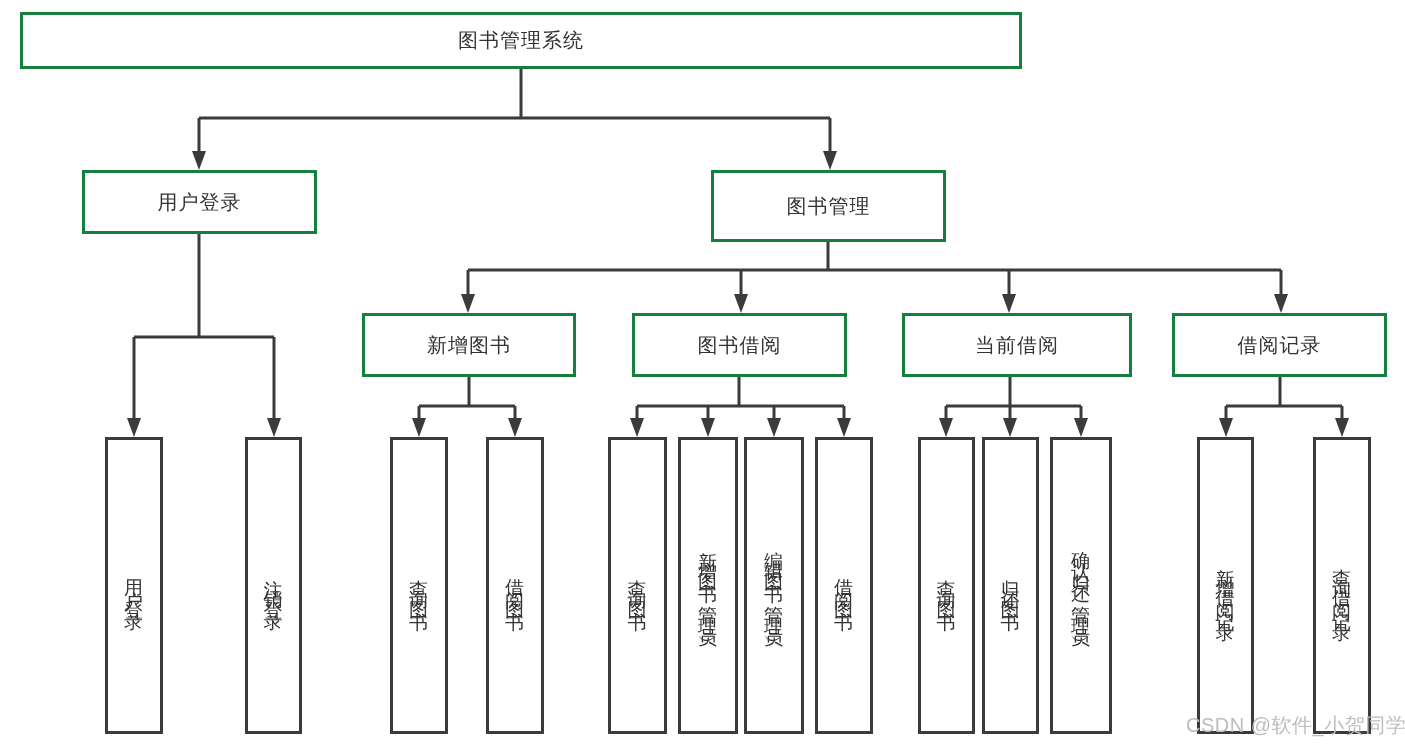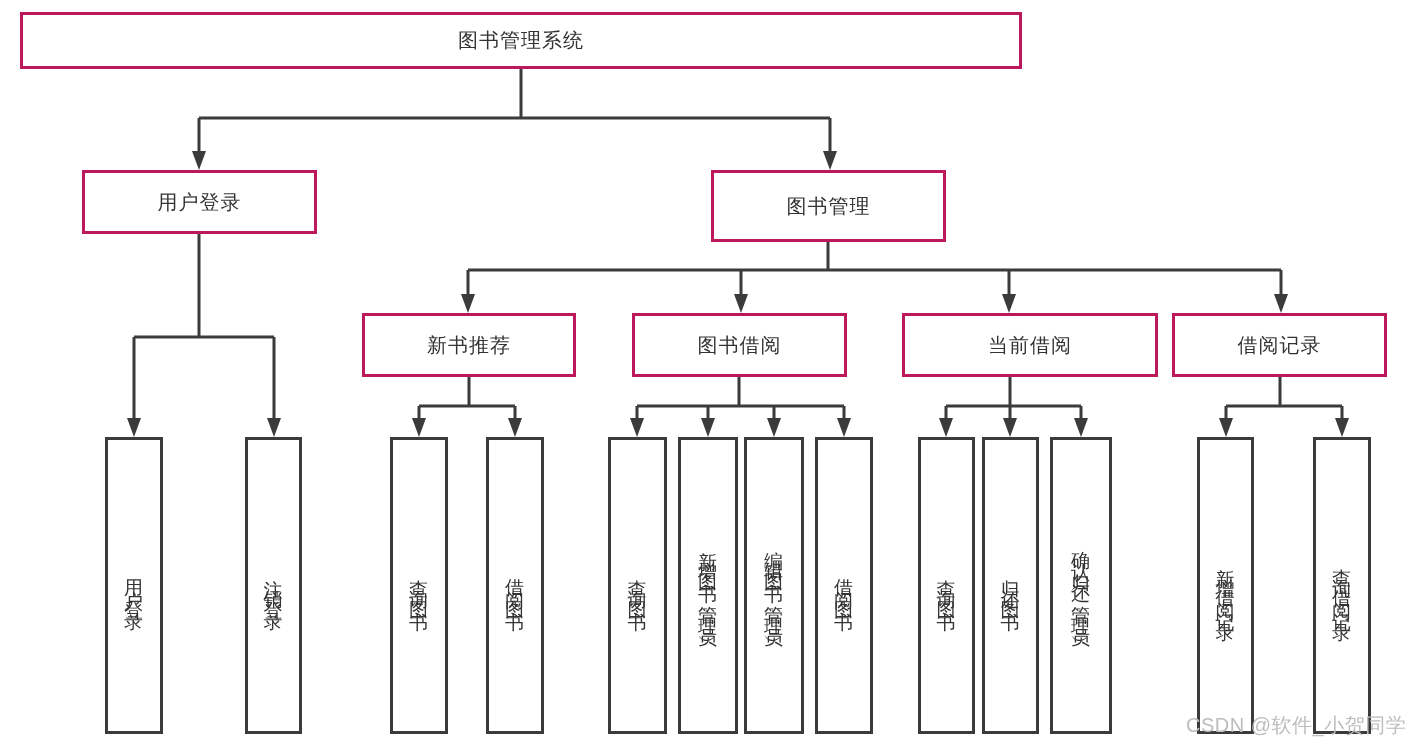--- a/index.html
+++ b/index.html
@@ -2,21 +2,21 @@
 <html><head>
 <meta charset="utf-8">
 <style>
   html,body{margin:0;padding:0;background:#ffffff;}
   .canvas{
     position:relative;width:1405px;height:747px;background:#ffffff;
     font-family:"Liberation Sans",sans-serif;color:#333333;overflow:hidden;
   }
   svg.connectors{position:absolute;left:0;top:0;width:1405px;height:747px;}
   .node{
-    position:absolute;background:#ffffff;border:3px solid #be185d;
+    position:absolute;background:#ffffff;border:3px solid #15803d;
     display:flex;align-items:center;justify-content:center;
     font-size:20px;letter-spacing:1px;box-sizing:border-box;white-space:nowrap;
   }
   .leaf{
     position:absolute;background:#ffffff;border:3px solid #3b3b3b;
     display:flex;align-items:center;justify-content:center;
     box-sizing:border-box;top:437px;height:297px;
   }
   .leaf span{
     writing-mode:vertical-rl;text-orientation:mixed;
@@ -52,23 +52,23 @@
       M939 418 L953 418 L946 437 Z  M1003 418 L1017 418 L1010 437 Z
       M1074 418 L1088 418 L1081 437 Z
       M1219 418 L1233 418 L1226 437 Z  M1335 418 L1349 418 L1342 437 Z"></path>
   </svg>
 
   <div class="node" style="left:20px;top:12px;width:1002px;height:57px;">图书管理系统</div>
 
   <div class="node" style="left:82px;top:170px;width:235px;height:64px;">用户登录</div>
   <div class="node" style="left:711px;top:170px;width:235px;height:72px;">图书管理</div>
 
-  <div class="node" style="left:362px;top:313px;width:214px;height:64px;">新书推荐</div>
+  <div class="node" style="left:362px;top:313px;width:214px;height:64px;">新增图书</div>
   <div class="node" style="left:632px;top:313px;width:215px;height:64px;">图书借阅</div>
-  <div class="node" style="left:902px;top:313px;width:256px;height:64px;">当前借阅</div>
+  <div class="node" style="left:902px;top:313px;width:230px;height:64px;">当前借阅</div>
   <div class="node" style="left:1172px;top:313px;width:215px;height:64px;">借阅记录</div>
 
   <div class="leaf" style="left:105px;width:58px;">
     <span>用户登录</span>
   </div>
   <div class="leaf" style="left:245px;width:57px;">
     <span>注销登录</span>
   </div>
 
   <div class="leaf" style="left:390px;width:58px;">

